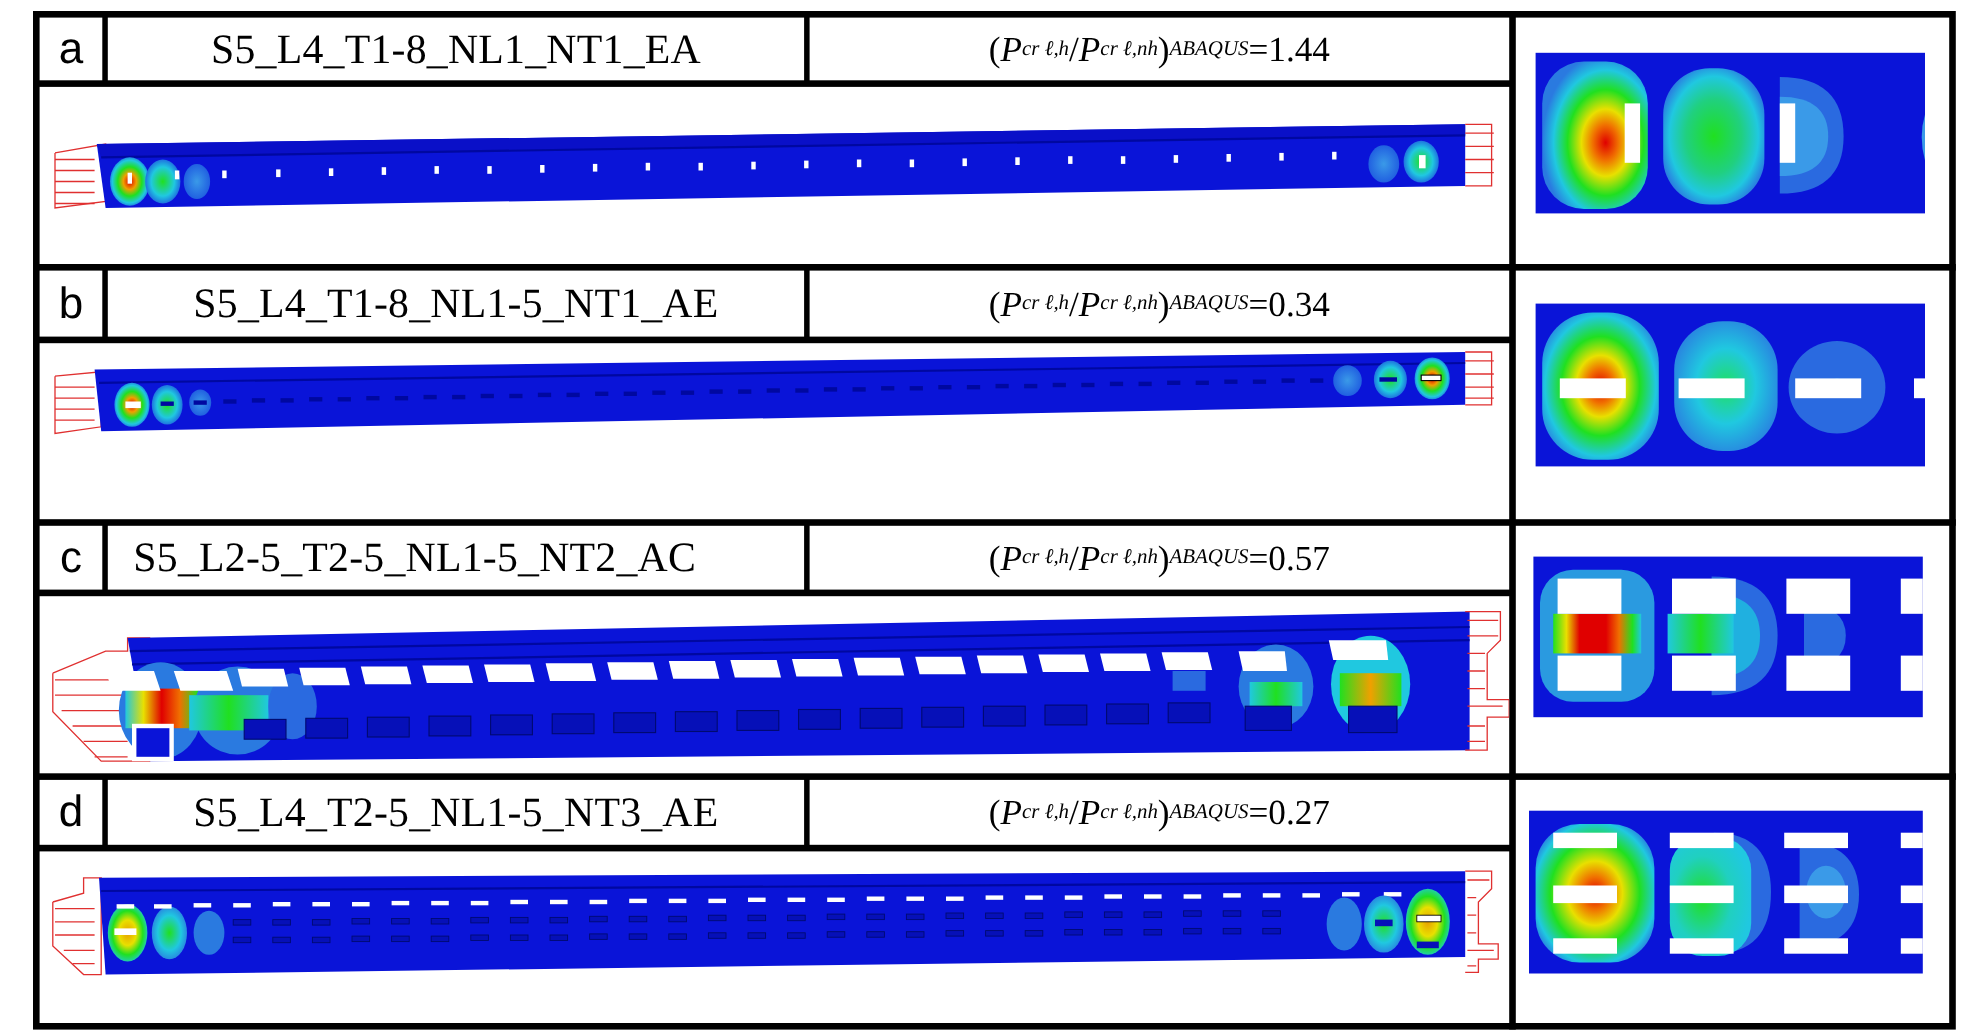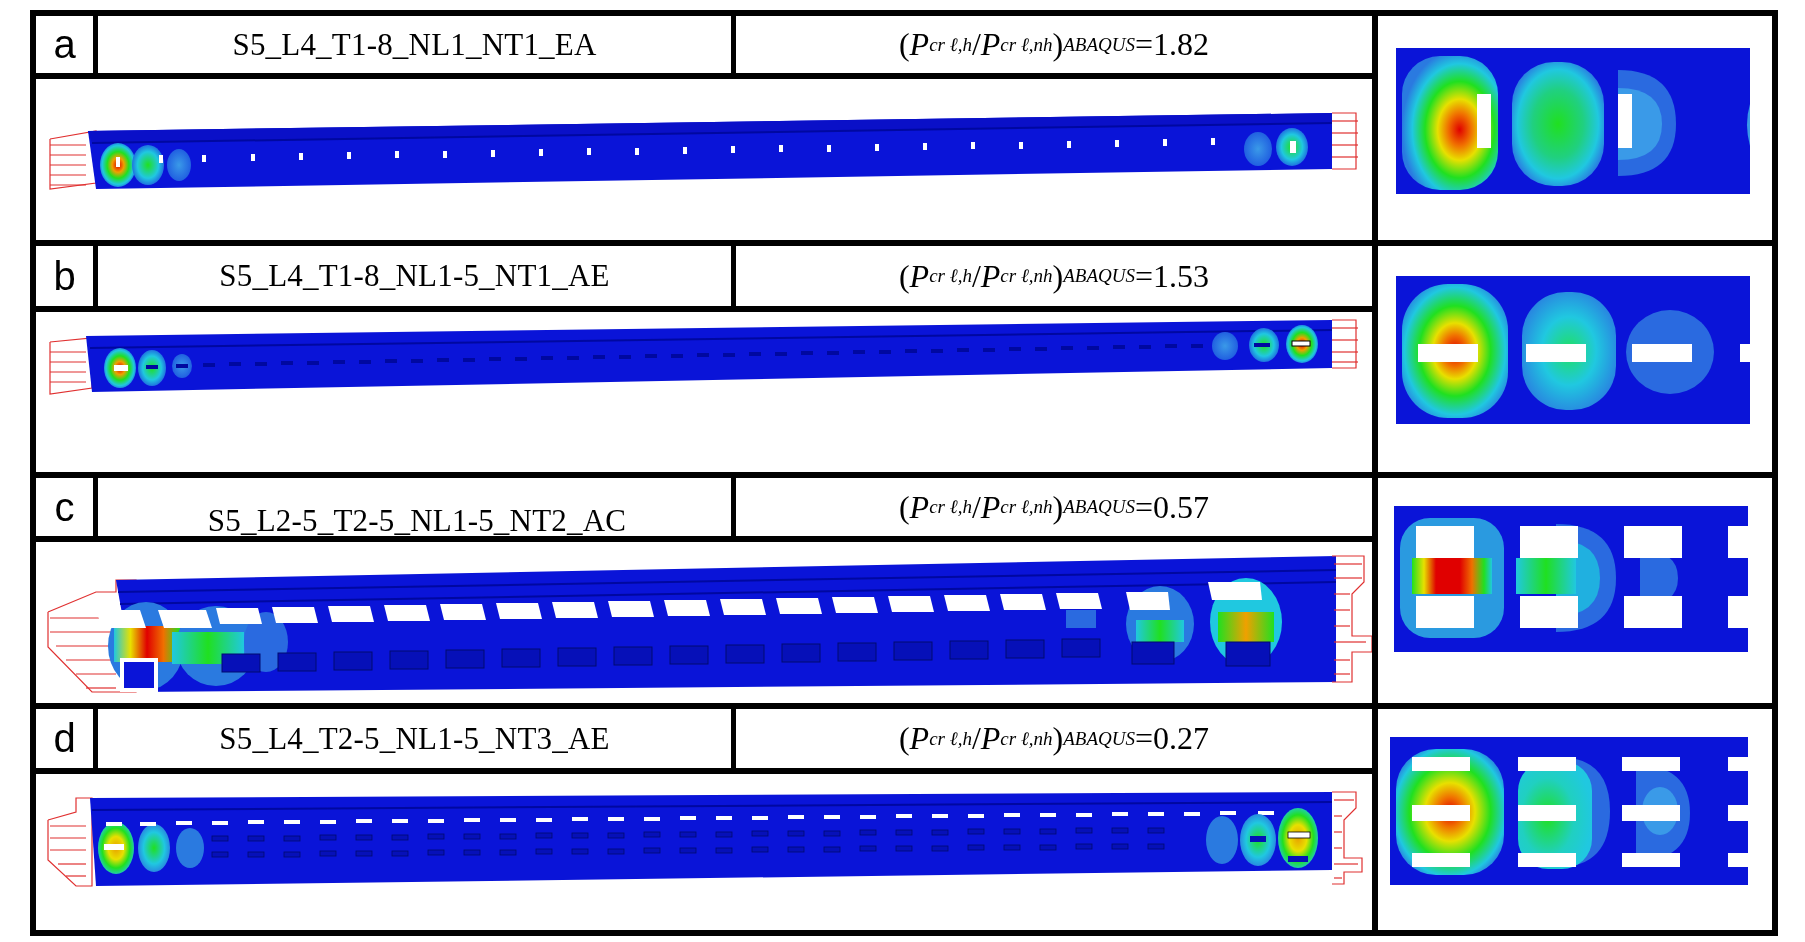--- a/index.html
+++ b/index.html
@@ -2,21 +2,21 @@
 <html><head>
 <meta charset="utf-8">
 <style>
   html,body{margin:0;padding:0;background:#fff;}
   body{width:1805px;height:942px;position:relative;overflow:hidden;font-family:"Liberation Serif",serif;}
   .frame{position:absolute;left:30px;top:10px;width:1748px;height:926px;border:6px solid #000;box-sizing:border-box;}
   .vdiv{position:absolute;background:#000;}
   .hdiv{position:absolute;background:#000;}
   .cell{position:absolute;display:flex;align-items:center;justify-content:center;}
   .letter{font-family:"Liberation Sans",sans-serif;font-size:40px;color:#000;}
-  .title{font-family:"Liberation Serif",serif;font-size:31px;color:#000;letter-spacing:0.2px;}
+  .title{font-family:"Liberation Serif",serif;font-size:38px;color:#000;letter-spacing:0.2px;}
   .ratio{font-family:"Liberation Serif",serif;font-size:32px;color:#000;white-space:nowrap;}
   .ratio i{font-style:italic;}
   .ratio sub{font-size:19px;vertical-align:-8px;font-style:italic;}
   .beam-area{position:absolute;}
   .detail-area{position:absolute;}
   svg{display:block;}
 </style>
 </head>
 <body>
 
@@ -47,21 +47,21 @@
 <div class="cell ratio" style="left:736px;top:16px;width:636px;height:57px;">
   <span>(</span>
     <i>P</i>
     <sub>cr ℓ,h</sub>
     <span>/</span>
     <i>P</i>
     <sub>cr ℓ,nh</sub>
     <span>)</span>
     <sub>ABAQUS</sub>
     <span>=</span>
-    <span>1.82</span>
+    <span>1.44</span>
 </div>
 <div class="beam-area" style="left:36px;top:79px;width:1336px;height:161px;">
   <svg width="1336" height="161" viewBox="0 0 1336 161">
     <defs>
       <radialGradient id="ga1" cx="50%" cy="50%" r="55%">
           <stop offset="0" stop-color="#e00000"></stop>
           <stop offset="0.3" stop-color="#f0a000"></stop>
           <stop offset="0.55" stop-color="#20e020"></stop>
           <stop offset="0.8" stop-color="#20c8e0"></stop>
           <stop offset="1" stop-color="#1e5ae0"></stop>
@@ -162,21 +162,21 @@
 <div class="cell ratio" style="left:736px;top:246px;width:636px;height:60px;">
   <span>(</span>
     <i>P</i>
     <sub>cr ℓ,h</sub>
     <span>/</span>
     <i>P</i>
     <sub>cr ℓ,nh</sub>
     <span>)</span>
     <sub>ABAQUS</sub>
     <span>=</span>
-    <span>1.53</span>
+    <span>0.34</span>
 </div>
 <div class="beam-area" style="left:36px;top:312px;width:1336px;height:160px;">
   <svg width="1336" height="160" viewBox="0 0 1336 160">
     <g stroke="#e03030" stroke-width="1.2" fill="none">
       <polyline points="14,30 56,26 56,76 14,82 14,30"></polyline>
       <line x1="14" y1="40" x2="50" y2="40"></line>
         <line x1="14" y1="50" x2="50" y2="50"></line>
         <line x1="14" y1="60" x2="50" y2="60"></line>
         <line x1="14" y1="70" x2="50" y2="70"></line>
     </g>
@@ -267,21 +267,21 @@
     <ellipse cx="292" cy="106" rx="44" ry="42" fill="#2a6ae0"></ellipse>
     <ellipse cx="292" cy="106" rx="10" ry="8" fill="#3a9ae8"></ellipse>
     <rect x="40" y="98" width="60" height="18" fill="#fff"></rect>
     <rect x="148" y="98" width="60" height="18" fill="#fff"></rect>
     <rect x="254" y="98" width="60" height="18" fill="#fff"></rect>
     <rect x="362" y="98" width="10" height="18" fill="#fff"></rect>
   </svg>
 </div>
 
 <div class="cell letter" style="left:36px;top:478px;width:57px;height:58px;">c</div>
-<div class="cell title" style="left:98px;top:492px;width:558px;height:58px;padding-left:40px;">S5_L2-5_T2-5_NL1-5_NT2_AC</div>
+<div class="cell title" style="left:98px;top:478px;width:558px;height:58px;">S5_L2-5_T2-5_NL1-5_NT2_AC</div>
 <div class="cell ratio" style="left:736px;top:478px;width:636px;height:58px;">
   <span>(</span>
     <i>P</i>
     <sub>cr ℓ,h</sub>
     <span>/</span>
     <i>P</i>
     <sub>cr ℓ,nh</sub>
     <span>)</span>
     <sub>ABAQUS</sub>
     <span>=</span>

